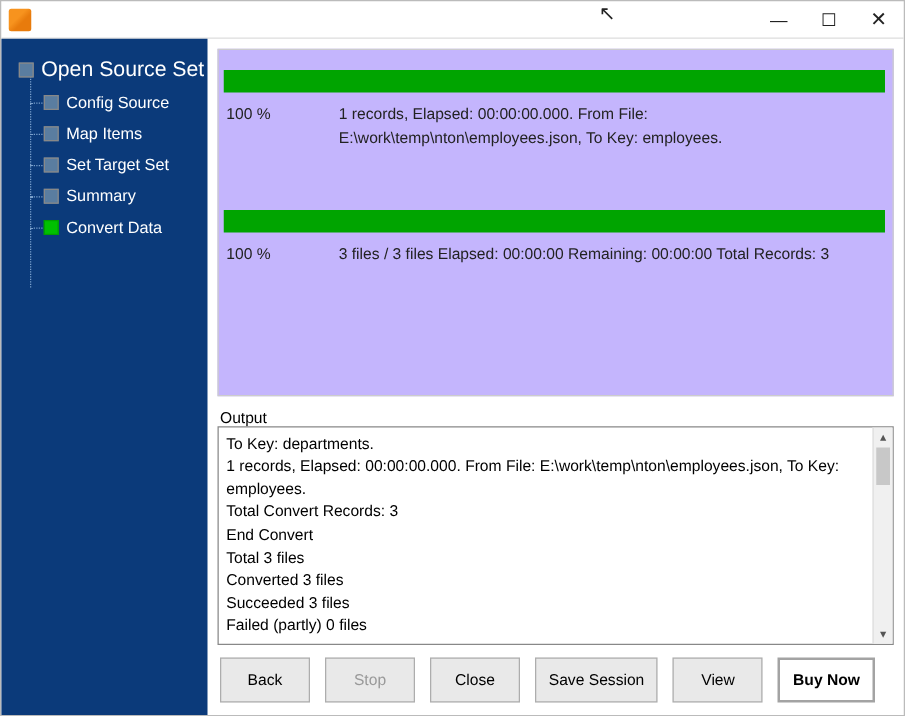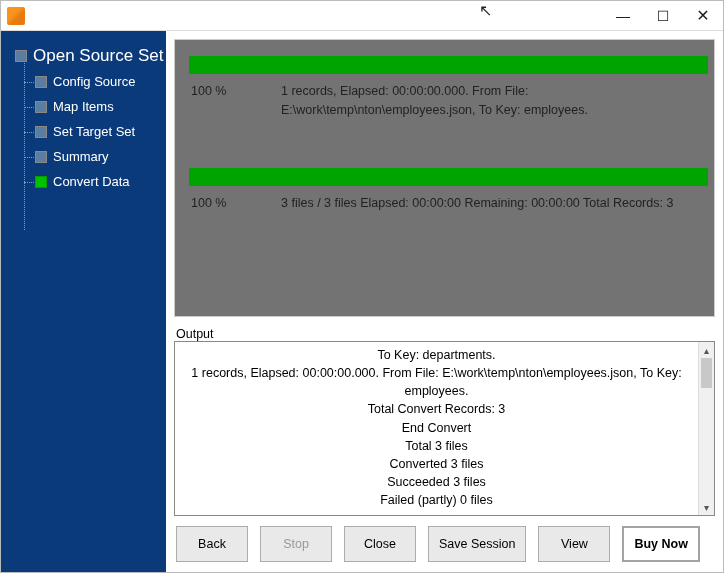--- a/index.html
+++ b/index.html
@@ -84,22 +84,22 @@
     border-color: #00a000;
   }
   .main {
     flex: 1;
     display: flex;
     flex-direction: column;
     padding: 8px 8px 8px 8px;
   }
   .progress-area {
     border: 1px solid #ccc;
-    background: #737373;
-    padding: 10px 6px 6px 14px;
+    background: #c4b5fd;
+    padding: 10px 6px 6px 4px;
     overflow: auto;
   }
   .bar {
     height: 18px;
     background: #00a400;
     margin: 38px 0 4px 0;
   }
   .bar.first { margin-top: 6px; }
   .progress-row {
     display: flex;
@@ -121,21 +121,20 @@
     position: relative;
     display: flex;
   }
   .output-text {
     flex: 1;
     padding: 4px 6px;
     font-size: 12.5px;
     line-height: 1.45;
     white-space: pre-line;
     overflow: hidden;
-    text-align: center;
   }
   .scrollbar {
     width: 16px;
     background: #f0f0f0;
     border-left: 1px solid #ddd;
     position: relative;
   }
   .scroll-arrow {
     height: 16px;
     display:flex; align-items:center; justify-content:center;

